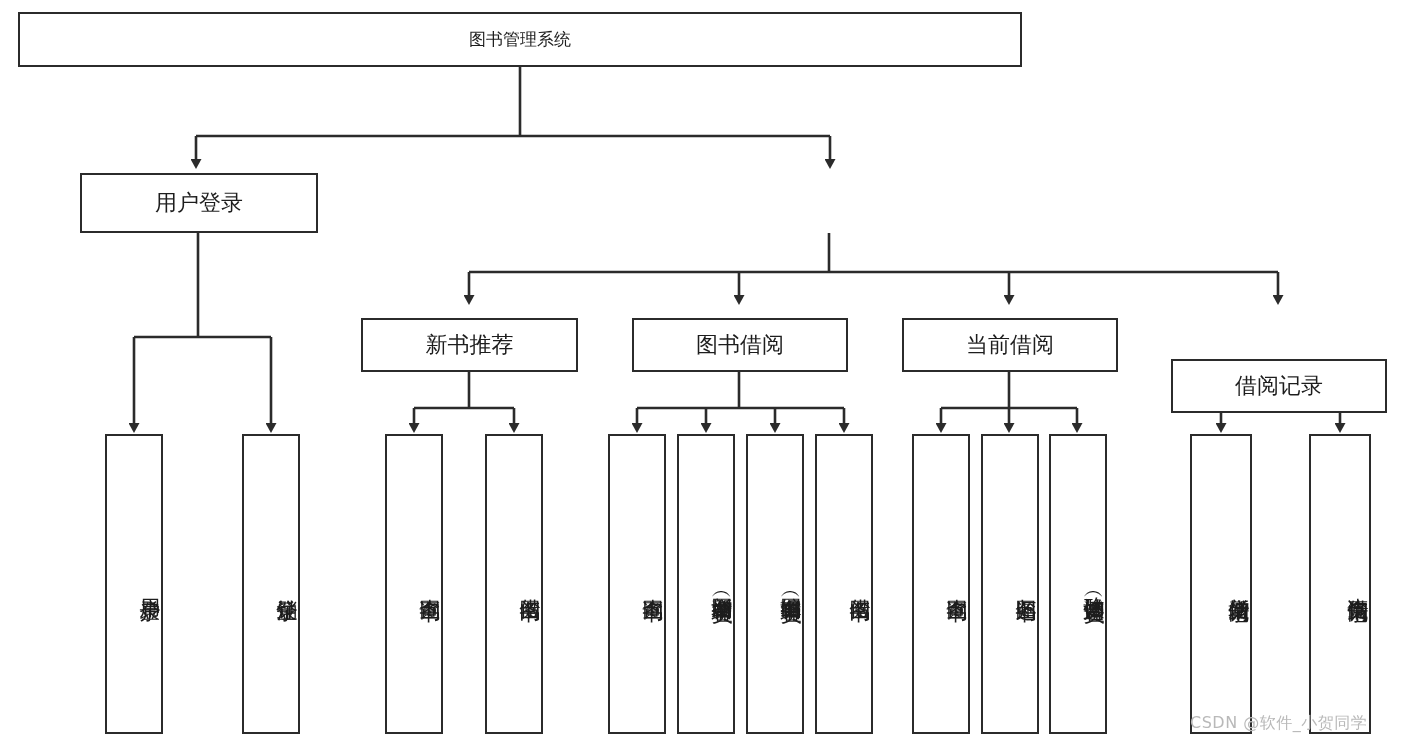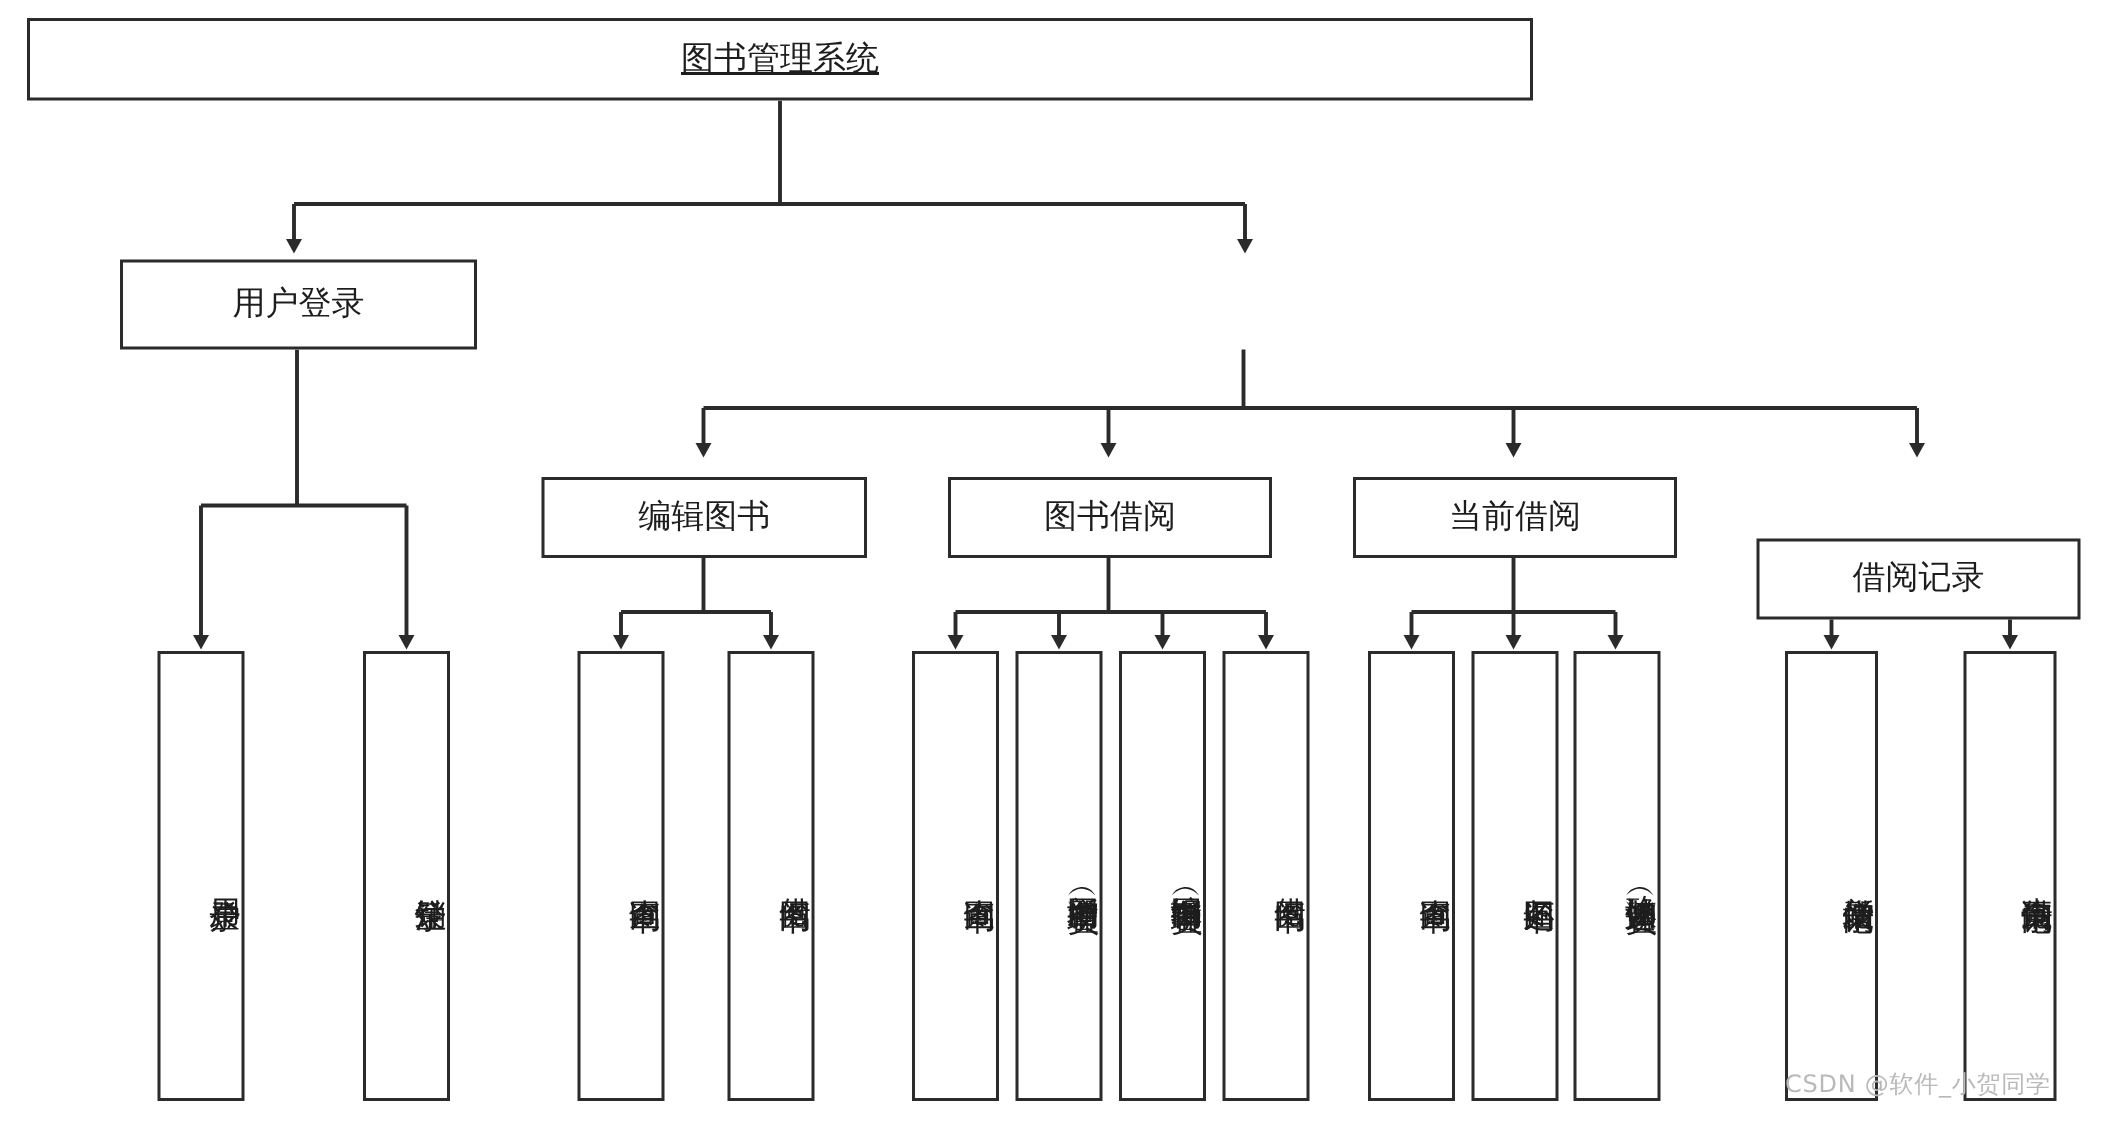--- a/index.html
+++ b/index.html
@@ -33,22 +33,21 @@
     border: 2.5px solid #2b2b2b;
     background: #ffffff;
     display: flex;
     align-items: center;
     justify-content: center;
     text-align: center;
     color: #1d1d1d;
     line-height: 1.18;
   }
   .node.root {
-    font-size: 22px;
-    text-decoration: underline;
+    font-size: 17px;
   }
   .node.level2 {
     font-size: 22px;
   }
   .node.leaf {
     font-size: 21px;
     writing-mode: vertical-rl;
     text-orientation: upright;
     letter-spacing: 1px;
     padding: 6px 0;
@@ -126,21 +125,21 @@
 
   <div class="node root" style="left:18px; top:12px; width:1004px; height:55px;">
     <span>图书管理系统</span>
   </div>
 
   <div class="node level2" style="left:80px; top:173px; width:238px; height:60px;">
     <span>用户登录</span>
   </div>
 
   <div class="node level2" style="left:361px; top:318px; width:217px; height:54px;">
-    <span>编辑图书</span>
+    <span>新书推荐</span>
   </div>
   <div class="node level2" style="left:632px; top:318px; width:216px; height:54px;">
     <span>图书借阅</span>
   </div>
   <div class="node level2" style="left:902px; top:318px; width:216px; height:54px;">
     <span>当前借阅</span>
   </div>
   <div class="node level2" style="left:1171px; top:318px; width:216px; height:54px;margin-top:41px;">
     <span>借阅记录</span>
   </div>

